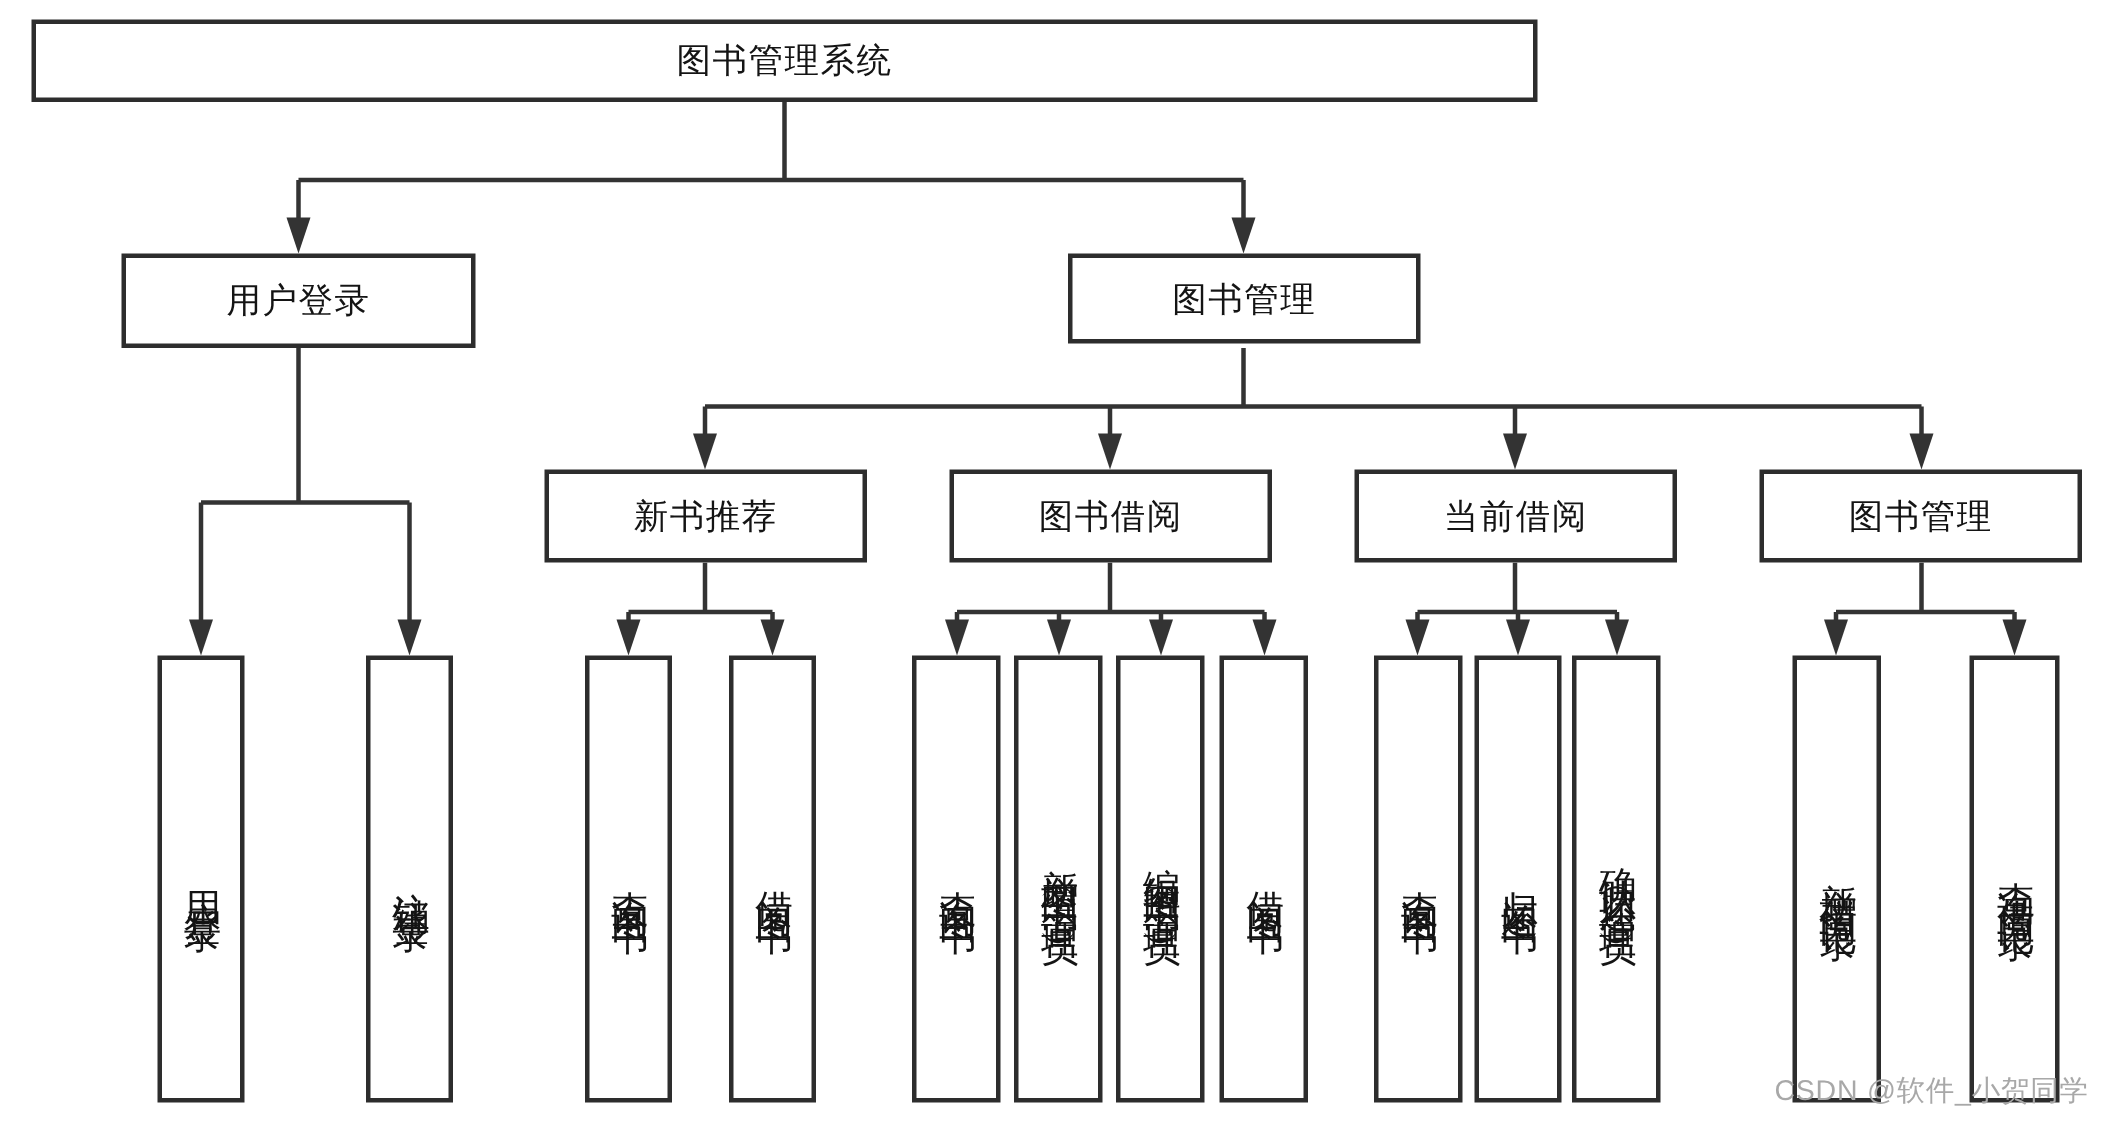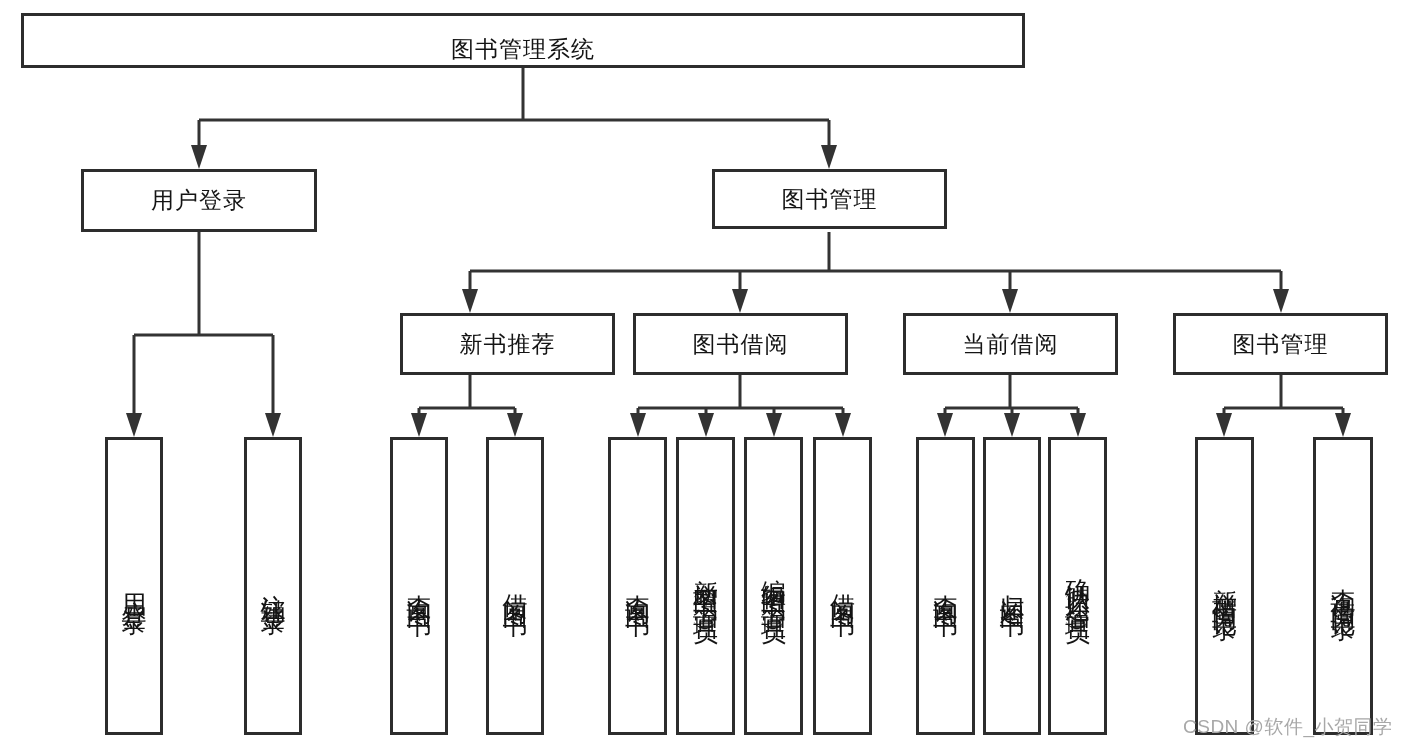--- a/index.html
+++ b/index.html
@@ -54,32 +54,32 @@
       <polygon points="766,413 782,413 774,437"></polygon>
       <polygon points="835,413 851,413 843,437"></polygon>
       <polygon points="937,413 953,413 945,437"></polygon>
       <polygon points="1004,413 1020,413 1012,437"></polygon>
       <polygon points="1070,413 1086,413 1078,437"></polygon>
       <polygon points="1216,413 1232,413 1224,437"></polygon>
       <polygon points="1335,413 1351,413 1343,437"></polygon>
     </g>
   </svg>
 
-  <div class="node hbox" style="left:21px;top:13px;width:1004px;height:55px;align-items:flex-end;">
+  <div class="node hbox" style="left:21px;top:13px;width:1004px;height:55px;">
     <span>图书管理系统</span>
   </div>
 
   <div class="node hbox" style="left:81px;top:169px;width:236px;height:63px;">
     <span>用户登录</span>
   </div>
   <div class="node hbox" style="left:712px;top:169px;width:235px;height:60px;">
     <span>图书管理</span>
   </div>
 
-  <div class="node hbox" style="left:363px;top:313px;width:215px;height:62px;margin-left:37px;">
+  <div class="node hbox" style="left:363px;top:313px;width:215px;height:62px;">
     <span>新书推荐</span>
   </div>
   <div class="node hbox" style="left:633px;top:313px;width:215px;height:62px;font-family:Liberation Mono, monospace;">
     <span>图书借阅</span>
   </div>
   <div class="node hbox" style="left:903px;top:313px;width:215px;height:62px;">
     <span>当前借阅</span>
   </div>
   <div class="node hbox" style="left:1173px;top:313px;width:215px;height:62px;">
     <span>图书管理</span>

